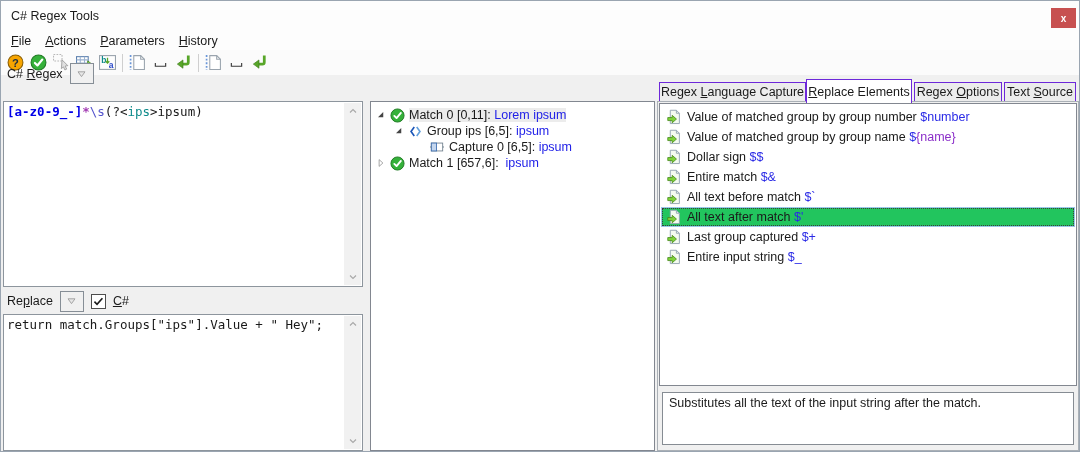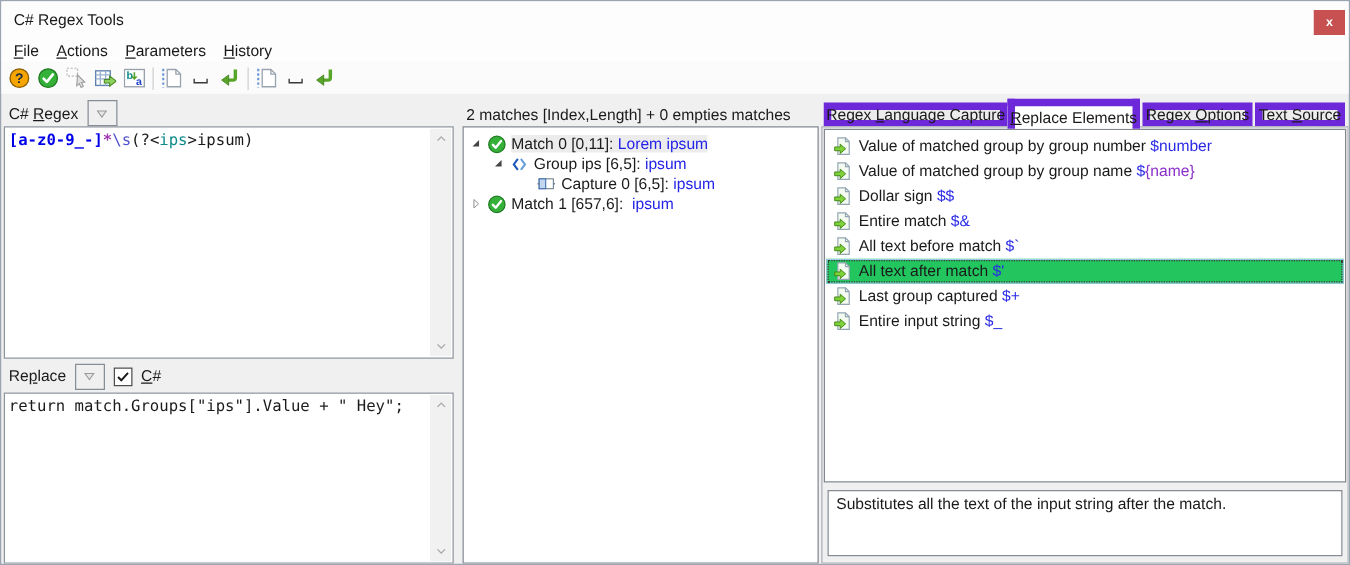--- a/index.html
+++ b/index.html
@@ -24,40 +24,40 @@
 
   
   .code-box{position:absolute;background:#fff;border:1px solid #8d959d;box-sizing:border-box;}
   .code{font-family:"DejaVu Sans Mono",monospace;font-size:12.5px;white-space:pre;
     padding:2px 3px;overflow:hidden;}
   .bold{font-weight:bold;}
   .vscroll{position:absolute;top:1px;right:1px;bottom:1px;width:17px;background:#f1f1f1;
     display:flex;flex-direction:column;justify-content:space-between;align-items:center;padding:2px 0;box-sizing:border-box;}
 
   
-  .regex-label-row{position:absolute;left:6px;top:79px;height:21px;display:flex;align-items:center;gap:7px;}
+  .regex-label-row{position:absolute;left:6px;top:62px;height:21px;display:flex;align-items:center;gap:7px;}
   .replace-label-row{position:absolute;left:6px;top:289px;height:22px;display:flex;align-items:center;gap:7px;}
   .dd-btn{width:24px;height:21px;background:#f0f0f0;border:1px solid #868e96;box-sizing:border-box;
     display:flex;align-items:center;justify-content:center;}
   .checkbox{width:15px;height:15px;background:#fff;border:1px solid #4d4d4d;box-sizing:border-box;
     display:flex;align-items:center;justify-content:center;}
   .regex-box{left:2px;top:100px;width:360px;height:186px;}
   .replace-box{left:2px;top:313px;width:360px;height:137px;}
 
   
   .matches-header{position:absolute;left:372px;top:84px;}
   .tree-box{position:absolute;left:369px;top:100px;width:285px;height:350px;background:#fff;
     border:1px solid #828790;box-sizing:border-box;padding-top:5px;}
   .tree-row{height:16px;display:flex;align-items:center;white-space:pre;}
   .expander{width:12px;display:flex;align-items:center;justify-content:center;margin-right:2px;}
   .ticon{width:16px;display:flex;align-items:center;justify-content:center;margin-right:4px;}
   .hl-wrap{background:#ececec;display:flex;align-items:center;}
 
   
-  .tab{position:absolute;top:81px;height:20px;background:#ececec;border:6px solid #6d28d9;
+  .tab{position:absolute;top:81px;height:20px;background:#ececec;border:1px solid #6d28d9;
     box-sizing:border-box;display:flex;align-items:center;justify-content:center;z-index:1;}
   .tab.active{top:78px;height:24px;background:#fff;border-bottom:none;z-index:3;}
   .tab-content{position:absolute;left:656px;top:100px;width:422px;height:350px;background:#f0f0f0;
     border:1px solid #aab0b6;box-sizing:border-box;z-index:2;}
   .list-box{position:absolute;left:1px;top:1px;width:418px;height:283px;background:#fff;
     border:1px solid #828790;box-sizing:border-box;padding-top:3px;}
   .list-item{height:20px;display:flex;align-items:center;padding-left:5px;margin:0 1px;white-space:pre;}
   .list-item.selected{background:#22c55e;box-shadow:inset 0 0 0 1px #9bc7e8;
     outline:1px dotted #3c3c3c;outline-offset:-2px;}
   .licon{width:16px;display:flex;align-items:center;justify-content:center;margin-right:5px;}
@@ -256,21 +256,20 @@
     <div class="vscroll">
       <svg viewBox="0 0 16 16" width="12" height="12">
           <use href="#ic-chevup"></use>
         </svg>
       <svg viewBox="0 0 16 16" width="12" height="12">
           <use href="#ic-chevdn"></use>
         </svg>
     </div>
   </div>
 
-  <div class="matches-header">2 matches [Index,Length] + 0 empties matches</div>
   <div class="tree-box">
     <div class="tree-row" style="padding-left:4px">
       <span class="expander"><svg viewBox="0 0 16 16" width="12" height="12">
             <use href="#ic-expand"></use>
           </svg></span>
       <span class="ticon"><svg viewBox="0 0 16 16" width="15" height="15">
             <use href="#ic-check"></use>
           </svg></span>
       <span class="hl-wrap"><span class="lp">Match 0 [0,11]: </span><span class="lp" style="color: rgb(34, 34, 232);">Lorem ipsum</span></span>
     </div>

